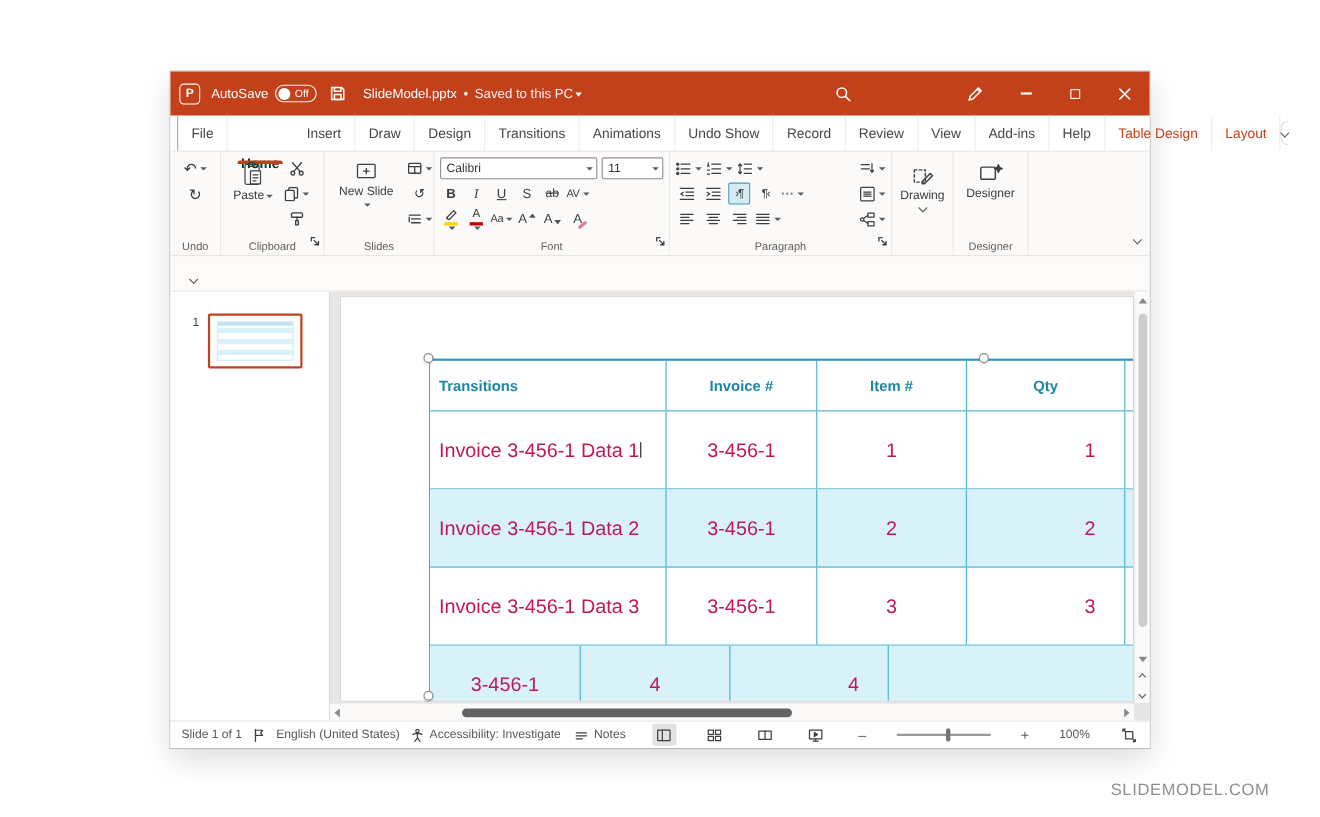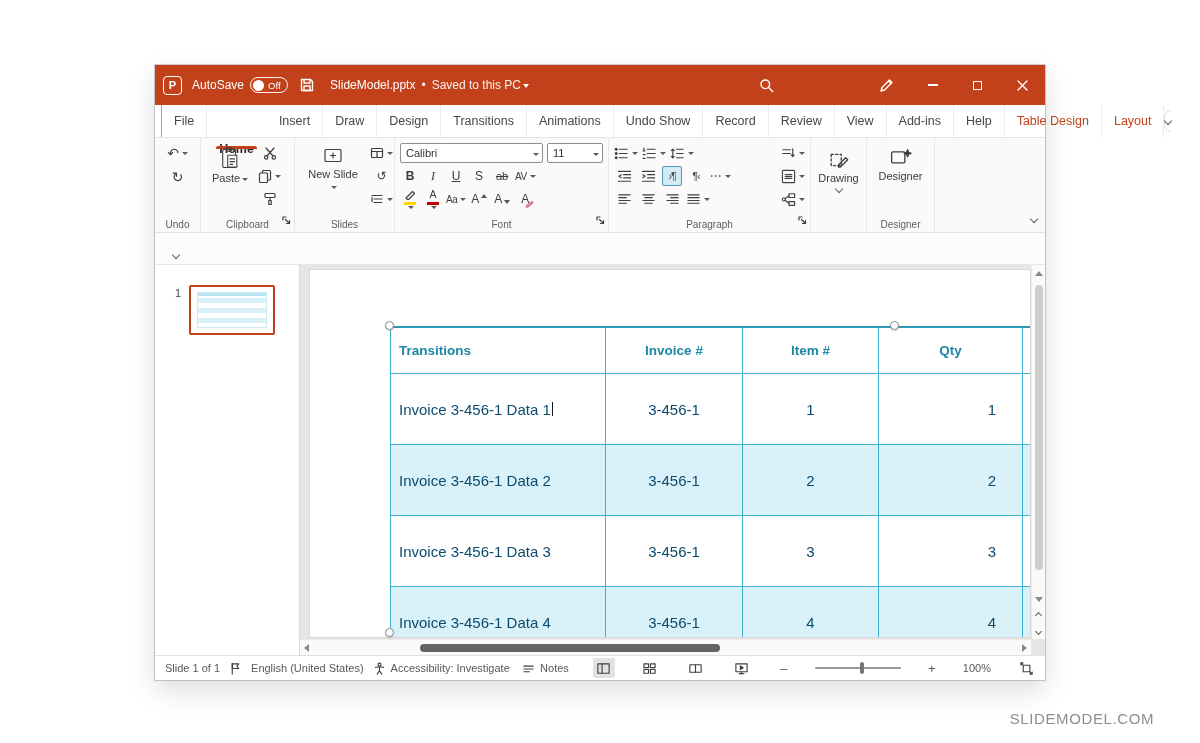--- a/index.html
+++ b/index.html
@@ -95,21 +95,21 @@
   .mini-table::before { content:""; position:absolute; top:0; left:0; right:0; height:3px; background:#b9e3f0; }
 
   .canvas { flex:1; background:#e8e6e4; position:relative; min-width:0; }
   .slide { position:absolute; left:10px; top:5px; right:15px; bottom:18px; background:#fff; box-shadow:0 0 0 1px #dbd9d7; }
 
   
   .tablewrap { position:absolute; left:90px; top:61px; width:640px; height:311px; overflow:hidden; border-left:1px solid #3fafcf; border-top:2px solid #2f9ab8; }
   .trow { display:flex; width:648px; border-bottom:1px solid #3fafcf; }
   .trow.hdr { height:46px; }
   .trow.body { height:71px; }
-  .tcell { display:flex; align-items:center; border-right:1px solid #3fafcf; font-size:15px; color:#0c4a6e; }
+  .tcell { display:flex; align-items:center; border-right:1px solid #3fafcf; font-size:18px; color:#be185d; }
   .c0 { width:215px; padding-left:8px; justify-content:flex-start; }
   .c1 { width:137px; justify-content:center; }
   .c2 { width:136px; justify-content:center; }
   .c3 { width:144px; justify-content:flex-end; padding-right:26px; }
   .c4 { width:16px; border-right:none; }
   .hdr .tcell { font-weight:bold; font-size:13.5px; color:#1b87a5; }
   .hdr .c3 { justify-content:center; padding-right:0; }
   .trow.alt { background:#d9f1f9; }
   .caret { display:inline-block; width:1px; height:14px; background:#1a1a1a; margin-left:1px; animation:blink 1.1s step-end infinite; }
   @keyframes blink { 0%,60% {opacity:1;} 61%,100% {opacity:0;} }
@@ -532,23 +532,20 @@
               </div>
             <div class="tcell c2">
                 <span>3</span>
               </div>
             <div class="tcell c3">
                 <span>3</span>
               </div>
             <div class="tcell c4"></div>
           </div>
           <div class="trow body alt">
-            <div class="tcell c0">
-                <span>Invoice 3-456-1 Data 4</span>
-              </div>
             <div class="tcell c1">
                 <span>3-456-1</span>
               </div>
             <div class="tcell c2">
                 <span>4</span>
               </div>
             <div class="tcell c3">
                 <span>4</span>
               </div>
             <div class="tcell c4"></div>

